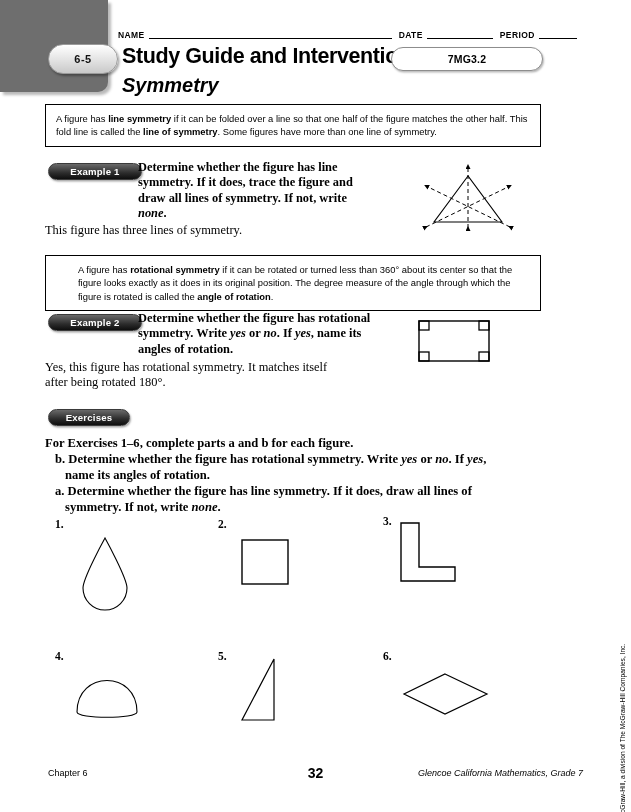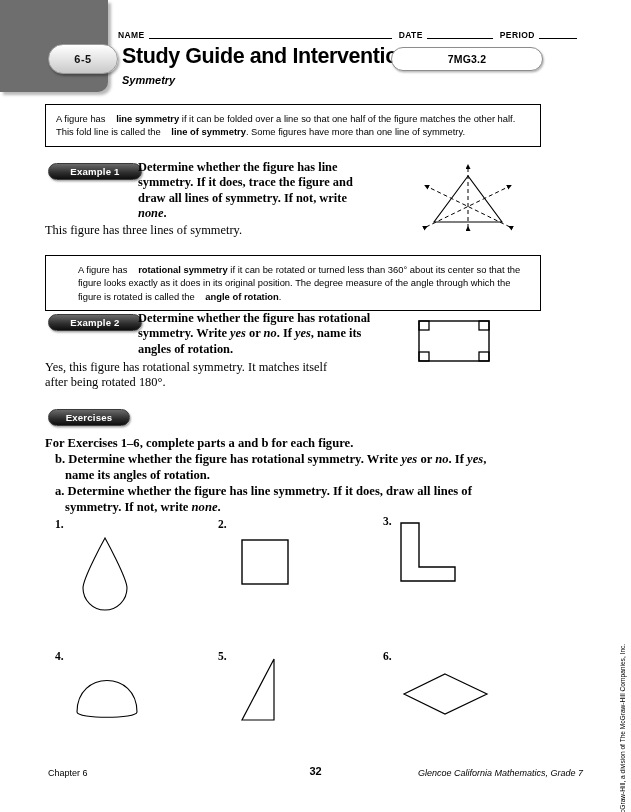--- a/index.html
+++ b/index.html
@@ -50,41 +50,41 @@
   
   .sgi-title{
     position:absolute; left:122px; top:44px;
     font-family:"Liberation Sans", sans-serif;
     font-weight:bold; font-size:21.5px; letter-spacing:-.4px;
     white-space:nowrap;
   }
   .sgi-sub{
     position:absolute; left:122px; top:74px;
     font-family:"Liberation Sans", sans-serif;
-    font-weight:bold; font-style:italic; font-size:11px;
+    font-weight:bold; font-style:italic; font-size:20px;
   }
 
   
   .std-pill{
     position:absolute; left:391px; top:47px; width:152px; height:24px;
     border:1.2px solid #8d8d8d; border-radius:13px; background:#fff;
     box-shadow:1px 1.5px 2px rgba(0,0,0,.28);
     display:flex; align-items:center; justify-content:center;
     font-family:"Liberation Sans", sans-serif;
     font-weight:bold; font-size:10.5px; letter-spacing:.2px;
   }
 
   
   .concept{
     position:absolute; border:1.1px solid #000; background:#fff;
     font-family:"Liberation Sans", sans-serif;
     font-size:9.4px; line-height:1.42;
     padding:7px 9px 7px 10px;
   }
-  .concept b{ font-weight:bold;margin-left:8px; }
+  .concept b{ font-weight:bold; }
   #concept1{ left:45px; top:104px; width:496px; }
   #concept2{ left:45px; top:255px; width:496px;padding-left:32px; }
 
   
   .ex-pill{
     position:absolute; width:94px; height:17px; border-radius:9px;
     background:linear-gradient(#6a6a6a,#2c2c2c 60%,#0e0e0e);
     border:1px solid #3a3a3a;
     box-shadow:1px 1.5px 2px rgba(0,0,0,.35);
     color:#fff; font-family:"Liberation Sans", sans-serif;
@@ -131,21 +131,21 @@
   }
   .fig svg{ position:absolute; left:14px; top:8px; }
 
   
   .footer{
     position:absolute; left:0; right:0; top:768px; height:16px;
     font-family:"Liberation Sans", sans-serif; font-size:9px;
   }
   .foot-left{ position:absolute; left:48px; top:0; }
   .foot-center{ position:absolute; left:0; right:0; top:-3px; text-align:center;
-                font-weight:bold; font-size:11px;}
+                font-weight:bold; font-size:14px;}
   .foot-right{ position:absolute; right:48px; top:0; font-style:italic; }
 
   
   .copyright{
     position:absolute; right:12px; top:406px;
     font-family:"Liberation Sans", sans-serif; font-size:6.6px;
     white-space:nowrap;
     transform-origin:right top;
     transform:rotate(-90deg) translate(-100%,0);
   }

